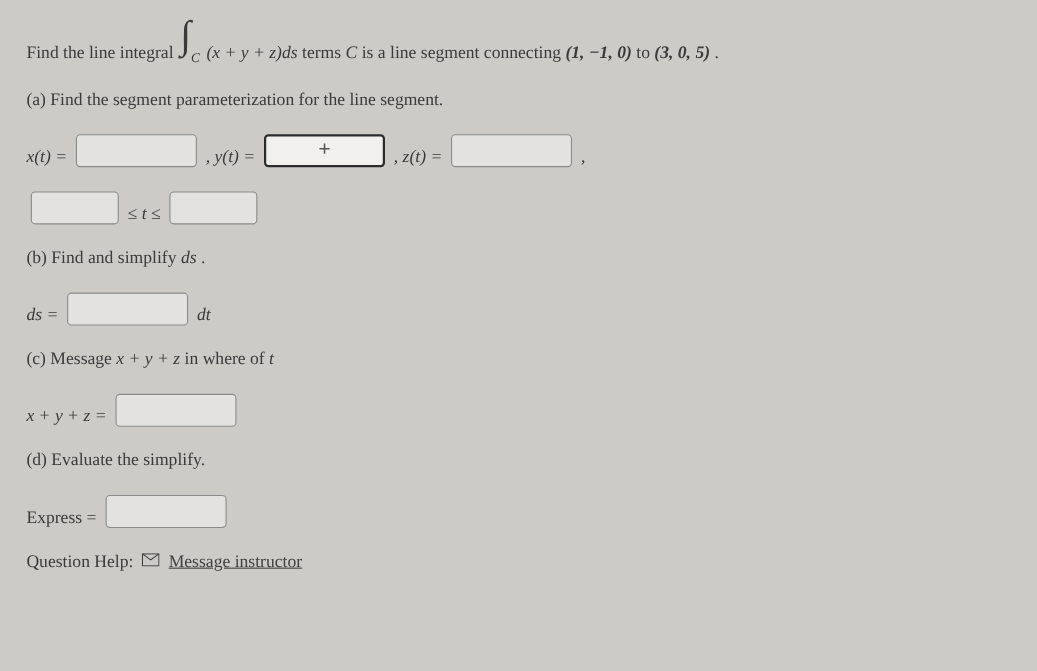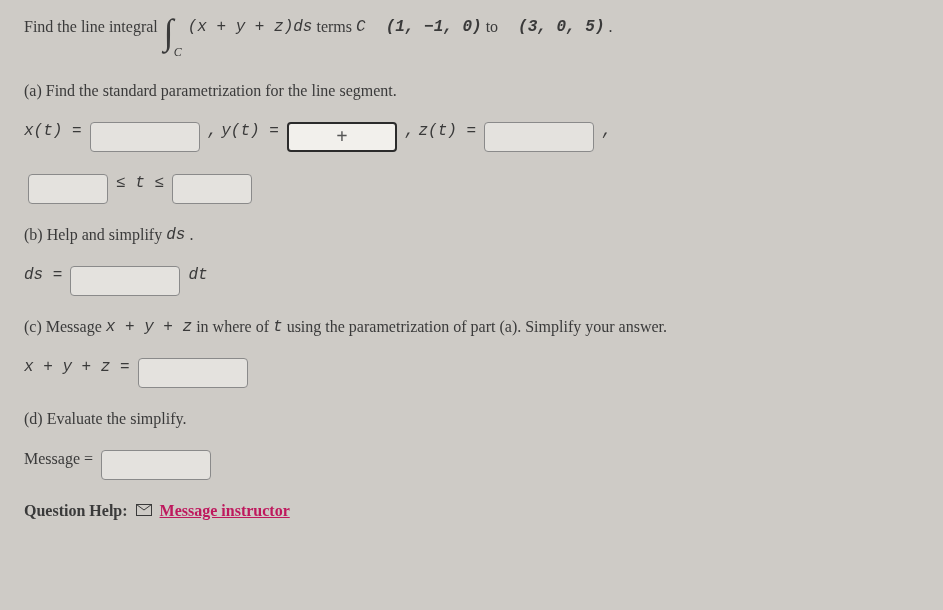--- a/index.html
+++ b/index.html
@@ -6,24 +6,24 @@
   body {
     width: 943px;
     height: 610px;
     background: #cecbc6;
     font-family: Georgia, 'Times New Roman', serif;
     color: #3a3a3a;
     padding: 18px 24px;
     font-size: 16px;
     overflow: hidden;
   }
-  .line { display: flex; align-items: flex-start; flex-wrap: wrap; margin-bottom: 22px; gap: 4px; }
+  .line { display: flex; align-items: flex-end; flex-wrap: wrap; margin-bottom: 22px; gap: 4px; }
   .prompt { margin-bottom: 24px; }
-  .bold { font-weight: bold; margin-left: 16px; }
-  .math { font-style: italic; font-family: Liberation Mono, monospace; }
+  .bold { font-weight: bold; }
+  .math { font-style: italic; font-family: Liberation Serif, serif; }
   .input-box {
     display: inline-block;
     min-width: 110px;
     height: 30px;
     background: #e4e2de;
     border: 1px solid #8a8a8a;
     border-radius: 4px;
     vertical-align: middle;
     padding: 2px 6px;
     margin: 0 4px;
@@ -40,41 +40,42 @@
   .integral {
     font-size: 36px;
     font-style: italic;
     font-family: 'Times New Roman', serif;
     display: inline-block;
     vertical-align: middle;
     line-height: 0.8;
     margin: 0 2px;
   }
   .sub { font-size: 12px; font-style: italic; vertical-align: -12px; }
-  .help-line { display:flex; align-items:center; gap:8px; margin-top:8px;font-weight:bold;}
+  .help-line { display:flex; align-items:center; gap:8px; margin-top:8px;}
   .mail-icon svg { width:16px; height:12px; }
-  .link { color:#be185d; text-decoration: underline; }
+  .link { color:#404040; text-decoration: underline; }
 </style>
 </head>
 <body>
 
 <div class="line prompt">
   <span>Find the line integral </span>
   <span class="integral">∫<span class="sub">C</span></span>
   <span class="math">(x + y + z)ds</span>
   <span> terms </span>
   <span class="math">C</span>
+  <span> is a line segment connecting </span>
   <span class="math bold">(1, −1, 0)</span>
   <span> to </span>
   <span class="math bold">(3, 0, 5)</span>
   <span>.</span>
 </div>
 
 <div class="line">
-  <span>(a) Find the standard parametrization for the line segment.</span>
+  <span>(a) Find the segment parameterization for the line segment.</span>
 </div>
 
 <div class="line">
   <span class="math">x(t) =</span>
   <span class="input-box"></span>
   <span class="math"> , </span>
   <span class="math">y(t) =</span>
   <span class="input-box active">
     <span class="plus-icon">+</span>
   </span>
@@ -84,50 +85,49 @@
   <span class="math"> ,</span>
 </div>
 
 <div class="line">
   <span class="input-box small"></span>
   <span class="math">≤ t ≤</span>
   <span class="input-box small"></span>
 </div>
 
 <div class="line">
-  <span>(b) Help and simplify </span>
+  <span>(b) Find and simplify </span>
   <span class="math">ds</span>
   <span>.</span>
 </div>
 
 <div class="line">
   <span class="math">ds =</span>
   <span class="input-box"></span>
   <span class="math">dt</span>
 </div>
 
 <div class="line">
   <span>(c) Message </span>
   <span class="math">x + y + z</span>
   <span> in where of </span>
   <span class="math">t</span>
-  <span> using the parametrization of part (a). Simplify your answer.</span>
 </div>
 
 <div class="line">
   <span class="math">x + y + z =</span>
   <span class="input-box"></span>
 </div>
 
 <div class="line">
   <span>(d) Evaluate the simplify.</span>
 </div>
 
 <div class="line">
-  <span>Message =</span>
+  <span>Express =</span>
   <span class="input-box"></span>
 </div>
 
 <div class="help-line">
   <span>Question Help:</span>
   <span class="mail-icon">
     <svg viewBox="0 0 16 12">
         <rect x="0.5" y="0.5" width="15" height="11" fill="none" stroke="#3a3a3a" stroke-width="1"></rect>
         <path d="M0.5 0.5 L8 6 L15.5 0.5" fill="none" stroke="#3a3a3a" stroke-width="1"></path>
       </svg>

